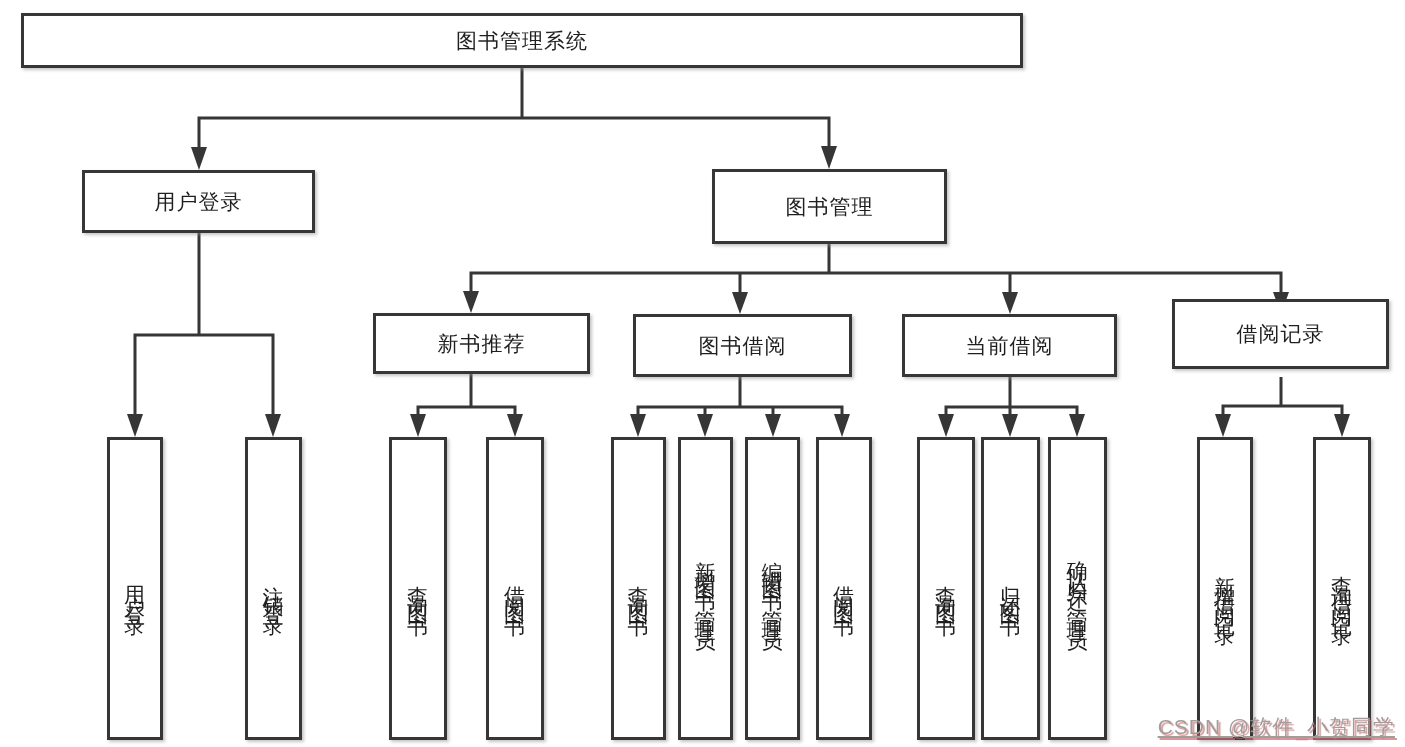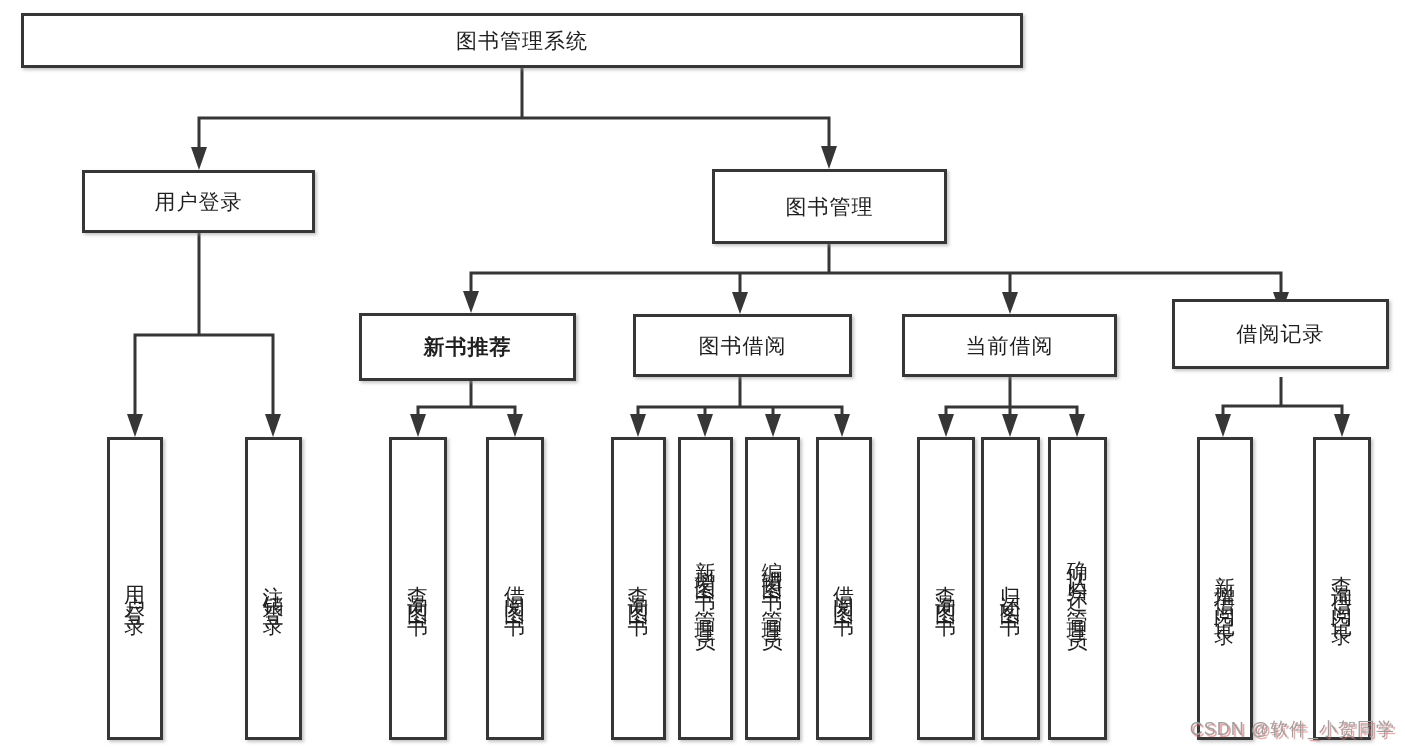--- a/index.html
+++ b/index.html
@@ -19,42 +19,43 @@
   .root{border-width:3px;}
   .leaf{top:437px;height:303px;}
   .vtext{
     writing-mode:vertical-rl;text-orientation:mixed;
     font-size:21px;letter-spacing:10px;line-height:1;
   }
   
   #n-root   {left:21px;  top:13px;  width:1002px;height:55px;}
   #n-login  {left:82px;  top:170px; width:233px; height:63px;}
   #n-mgmt   {left:712px; top:169px; width:235px; height:75px;}
-  #n-newrec {left:359px; top:313px; width:217px; height:68px;font-weight:bold;}
+  #n-newrec {left:373px; top:313px; width:217px; height:61px;}
   #n-borrow {left:633px; top:314px; width:219px; height:63px;}
   #n-current{left:902px; top:314px; width:215px; height:63px;text-align:right;}
   #n-records{left:1172px;top:299px; width:217px; height:70px;}
   #l1 {left:107px; width:56px;}
   #l2 {left:245px; width:57px;}
   #l3 {left:389px; width:58px;}
   #l4 {left:486px; width:58px;}
   #l5 {left:611px; width:55px;}
   #l6 {left:678px; width:55px;}
   #l7 {left:745px; width:55px;}
   #l8 {left:816px; width:56px;}
   #l9 {left:917px; width:58px;}
   #l10{left:981px; width:59px;}
   #l11{left:1048px;width:59px;}
   #l12{left:1197px;width:56px;}
   #l13{left:1313px;width:58px;}
   .watermark{
     position:absolute;right:10px;bottom:6px;z-index:2;
-    font-size:18px;color:#9e9e9e;
+    font-size:21px;color:#9e9e9e;
     text-shadow:2px 2px 1px rgba(209,106,106,.7);
     letter-spacing:1px;
+    text-decoration:underline;
   }
 </style>
 </head>
 <body>
 
 <svg class="wires" width="1405" height="747" viewBox="0 0 1405 747">
   <g stroke="#363636" stroke-width="3" fill="none">
 
     <path d="M522 68 V118 M197.5 118 H830.5 M199 118 V150 M829 118 V149"></path>
 

